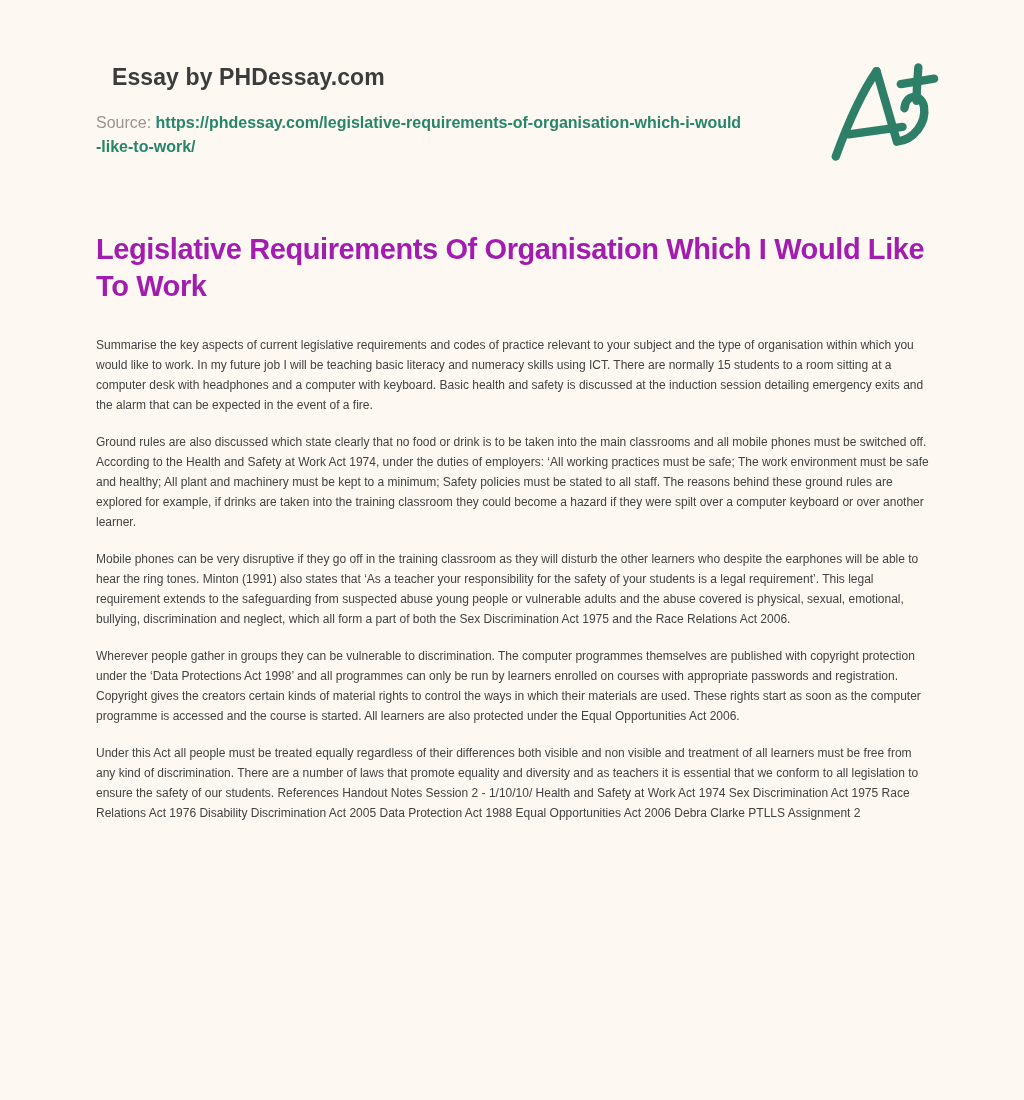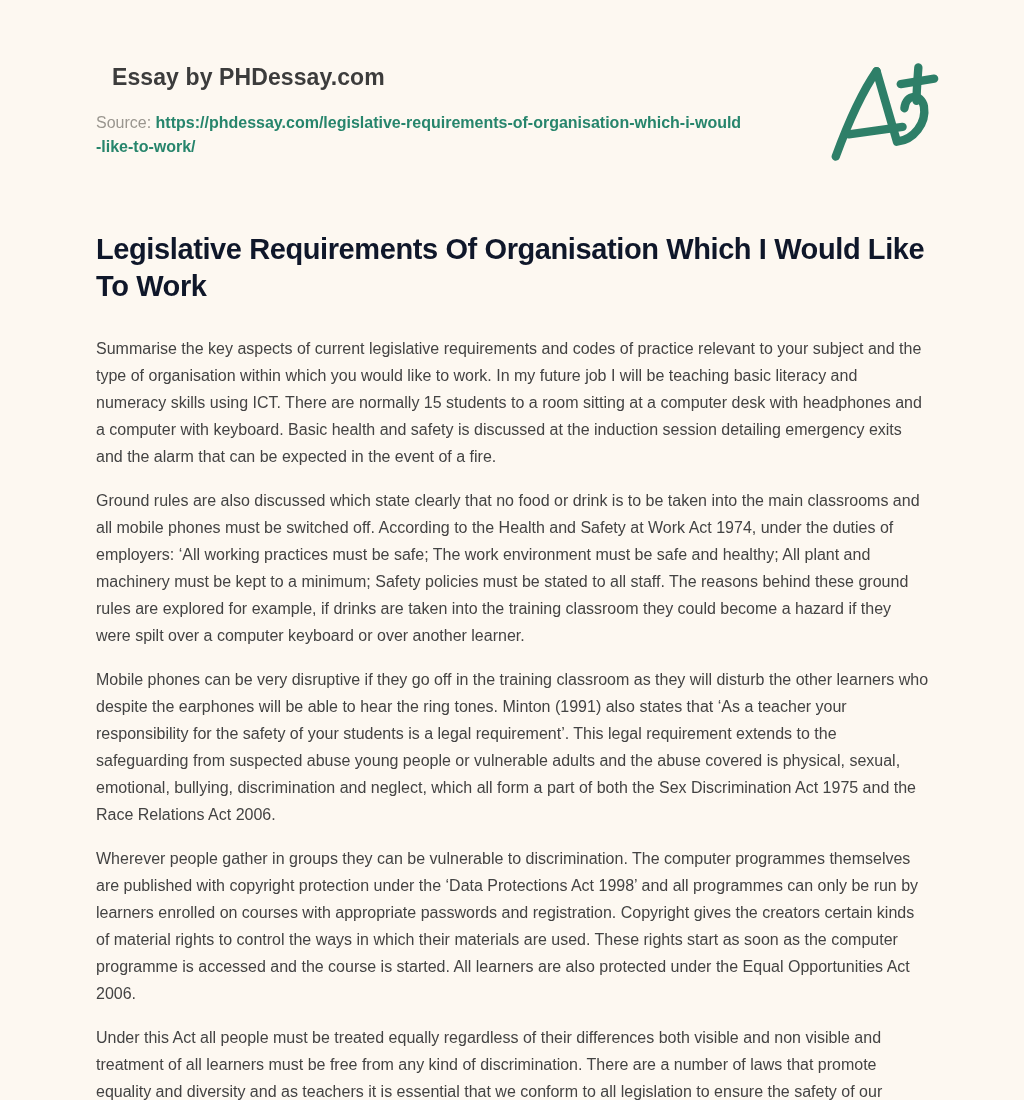--- a/index.html
+++ b/index.html
@@ -46,27 +46,27 @@
     height: 104px;
   }
   .logo svg { width: 100%; height: 100%; }
   .essay-title {
     margin: 72px 0 30px 0;
     max-width: 848px;
     font-size: 29px;
     line-height: 37px;
     font-weight: 700;
     letter-spacing: -0.4px;
-    color: #0f172a;
+    color: #a21caf;
   }
   .essay-body { max-width: 845px; }
   .essay-body p {
     margin: 0 0 17px 0;
-    font-size: 16px;
-    line-height: 27px;
+    font-size: 12px;
+    line-height: 20px;
     color: #434343;
   }
 </style>
 </head>
 <body>
 
 <div class="page">
 
   <div class="header">
     <h1 class="site-title">Essay by PHDessay.com</h1>

